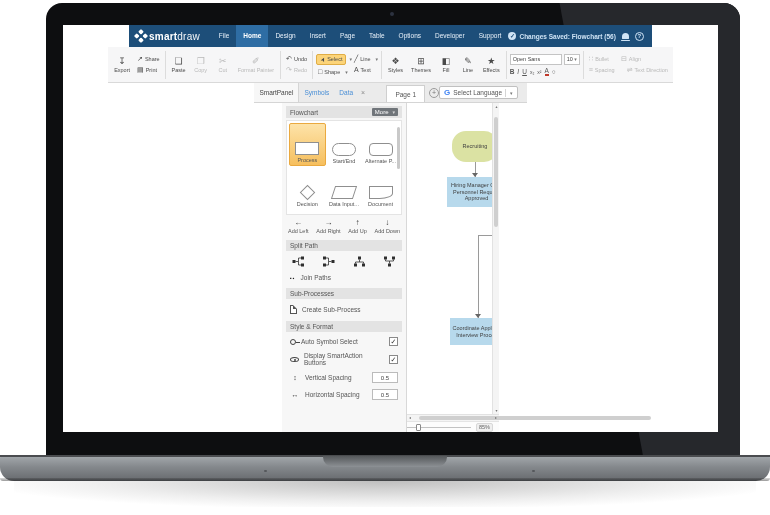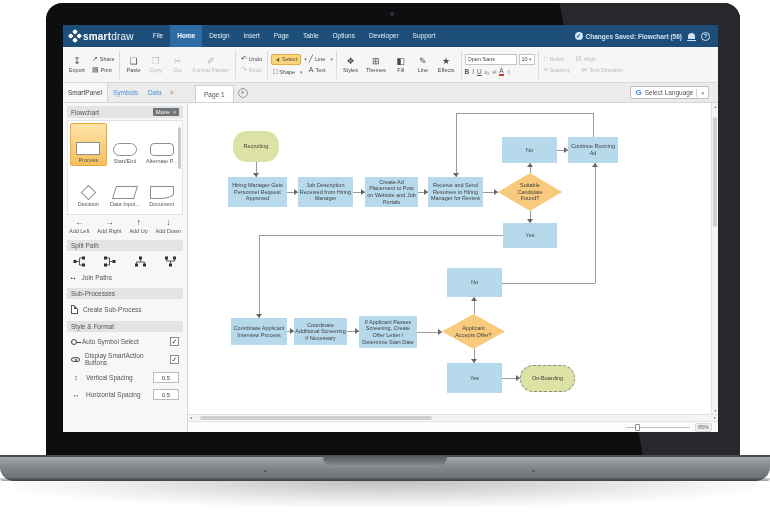--- a/index.html
+++ b/index.html
@@ -11,21 +11,21 @@
   .bezel-shine{position:absolute;inset:0;border-radius:inherit;background:#26282c;clip-path:polygon(74% 0,100% 0,100% 100%,86% 100%);}
   .camera{position:absolute;left:390px;top:12px;width:4px;height:4px;border-radius:50%;background:#2c3240;}
   .deck{position:absolute;left:0;top:455px;width:770px;height:26px;background:linear-gradient(180deg,#a6abaf,#85898d 45%,#66696d);border-radius:3px 3px 14px 14px;}
   .deck:before{content:'';position:absolute;left:0;top:0;width:100%;height:2px;background:#4a4c4f;}
   .deck:after{content:'';position:absolute;left:0;bottom:0;width:100%;height:3px;background:linear-gradient(180deg,rgba(0,0,0,.15),rgba(0,0,0,.4));border-radius:0 0 14px 14px;}
   .notch{position:absolute;left:323px;top:456px;width:124px;height:11px;background:linear-gradient(180deg,#55585b,#8d9195);border-radius:0 0 10px 10px;}
   .foot{position:absolute;top:470px;width:3px;height:2px;background:#56595c;border-radius:1px;}
   .shadow{position:absolute;left:14px;top:481px;width:742px;height:26px;background:radial-gradient(ellipse at 50% 0%,rgba(70,70,70,.35),rgba(120,120,120,.12) 55%,transparent 78%);}
 
   
-  .screen{position:absolute;left:63px;top:25px;width:655px;height:407px;background:#fff;display:flex;flex-direction:column;overflow:hidden;}
+  .screen{position:absolute;left:63px;top:25px;width:655px;height:407px;background:#fff;display:flex;flex-direction:column;overflow:hidden;align-items:center;}
 
   
   .menubar{height:22px;background:#1d4e79;display:flex;align-items:center;color:#fff;flex:none;padding-left:7px;}
   .logo{display:flex;align-items:center;gap:3px;margin-right:12px;}
   .logo-mark{width:10px;height:10px;transform:rotate(45deg);display:grid;grid-template-columns:4px 4px;grid-template-rows:4px 4px;gap:1.5px;}
   .logo-mark i{background:#fff;border-radius:1px;display:block;}
   .brand{font-size:10px;letter-spacing:.2px;}
   .brand b{font-weight:bold;}
   .brand span{font-weight:normal;opacity:.95;}
   .menu-items{display:flex;height:22px;}

